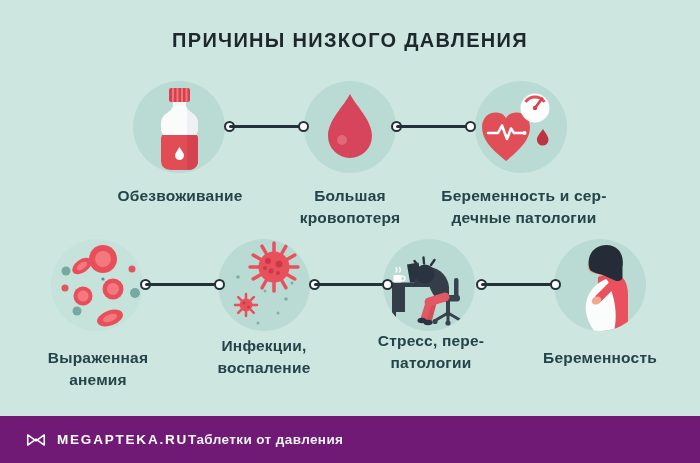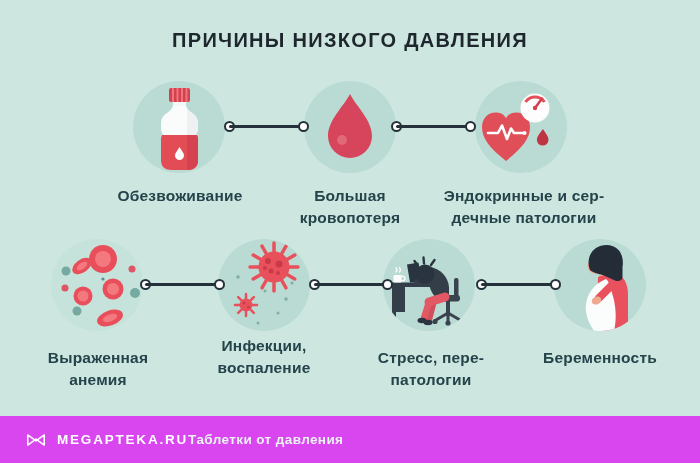--- a/index.html
+++ b/index.html
@@ -26,21 +26,21 @@
   .connector .line{
     position:absolute;left:5px;right:5px;top:4px;height:2.6px;
     background:#25313a;border-radius:2px;
   }
   .ring{
     position:absolute;top:0;width:11px;height:11px;border:2.6px solid #25313a;
     border-radius:50%;background:#ffffff;box-sizing:border-box;
   }
   .ring.l{left:0;} .ring.r{right:0;}
   .footer{
-    position:absolute;left:0;bottom:0;width:100%;height:47px;background:#d946ef;
+    position:absolute;left:0;bottom:0;width:100%;height:47px;background:#701a75;
     display:flex;align-items:center;padding-left:24px;box-sizing:border-box;
   }
   .brand{color:#ffffff;font-size:13.5px;font-weight:bold;letter-spacing:1.8px;margin-left:9px;}
   .tagline{color:#e9f4f0;font-size:13.5px;font-weight:bold;letter-spacing:.4px;}
 </style>
 </head>
 <body>
 
 <div class="stage">
 
@@ -98,21 +98,21 @@
   </div>
 
   <div class="label" style="left:70px;top:185px;width:220px">
     <span>Обезвоживание</span>
   </div>
   <div class="label" style="left:240px;top:185px;width:220px">
     <span>Большая</span>
     <span>кровопотеря</span>
   </div>
   <div class="label" style="left:414px;top:185px;width:220px">
-    <span>Эндокринные и сер-</span>
+    <span>Беременность и сер-</span>
     <span>дечные патологии</span>
   </div>
 
   <div class="circle light" style="left:51px;top:239px">
     <svg viewBox="0 0 92 92">
       <circle cx="52" cy="20" r="14" fill="#e94f5b"></circle>
         <circle cx="52" cy="20" r="8" fill="#f4797f"></circle>
       <g transform="rotate(-35 31 27)">
           <ellipse cx="31" cy="27" rx="11" ry="6.5" fill="#e94f5b"></ellipse>
           <ellipse cx="31" cy="27" rx="6" ry="3" fill="#f4797f"></ellipse>
@@ -240,21 +240,21 @@
   </div>
 
   <div class="label" style="left:-7px;top:347px;width:210px">
     <span>Выраженная</span>
     <span>анемия</span>
   </div>
   <div class="label" style="left:159px;top:335px;width:210px">
     <span>Инфекции,</span>
     <span>воспаление</span>
   </div>
-  <div class="label" style="left:326px;top:347px;width:210px">
+  <div class="label" style="left:326px;top:330px;width:210px">
     <span>Стресс, пере-</span>
     <span>патологии</span>
   </div>
   <div class="label" style="left:495px;top:347px;width:210px">
     <span>Беременность</span>
   </div>
 
   <div class="footer">
     <svg width="24" height="22" viewBox="0 0 24 24">
       <path d="M3 6.5 L12 13 L21 6.5 L21 17.5 L12 11 L3 17.5 Z" stroke="#ffffff" stroke-width="1.7" fill="none" stroke-linejoin="round"></path>

